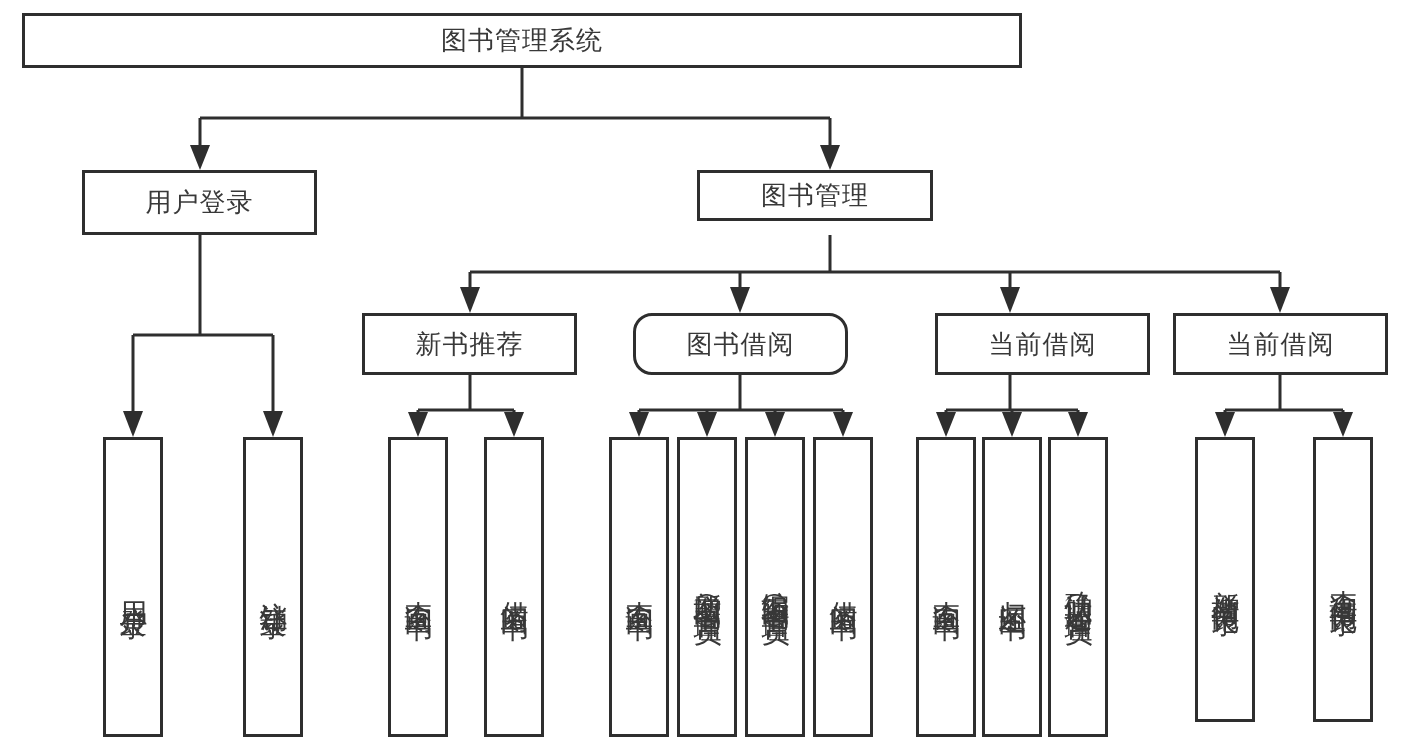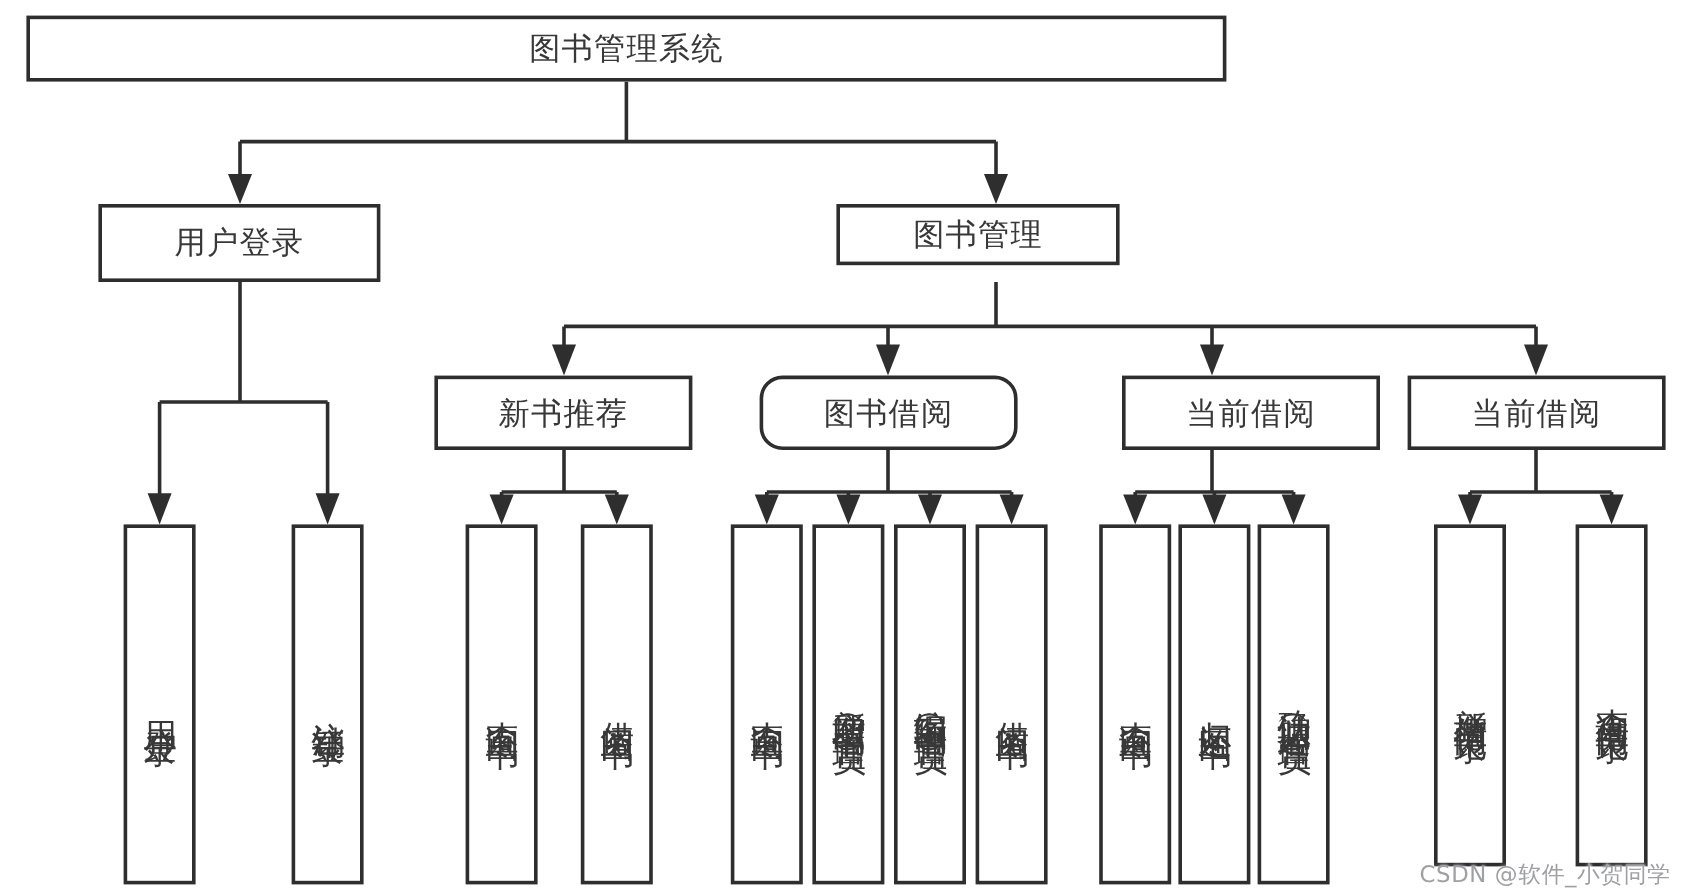--- a/index.html
+++ b/index.html
@@ -124,15 +124,14 @@
   <div class="node vnode" style="left:745px; top:437px; width:60px; height:300px;">编辑图书（管理员）</div>
   <div class="node vnode" style="left:813px; top:437px; width:60px; height:300px;">借阅图书</div>
 
   <div class="node vnode" style="left:916px; top:437px; width:60px; height:300px;">查询图书</div>
   <div class="node vnode" style="left:982px; top:437px; width:60px; height:300px;">归还图书</div>
   <div class="node vnode" style="left:1048px; top:437px; width:60px; height:300px;">确认归还（管理员）</div>
 
   <div class="node vnode" style="left:1195px; top:437px; width:60px; height:285px;">新增借阅记录</div>
   <div class="node vnode" style="left:1313px; top:437px; width:60px; height:285px;">查询借阅记录</div>
 
-  <div class="watermark">CSDN @软件_小贺同学</div>
 
 </div>
 
 </body></html>

